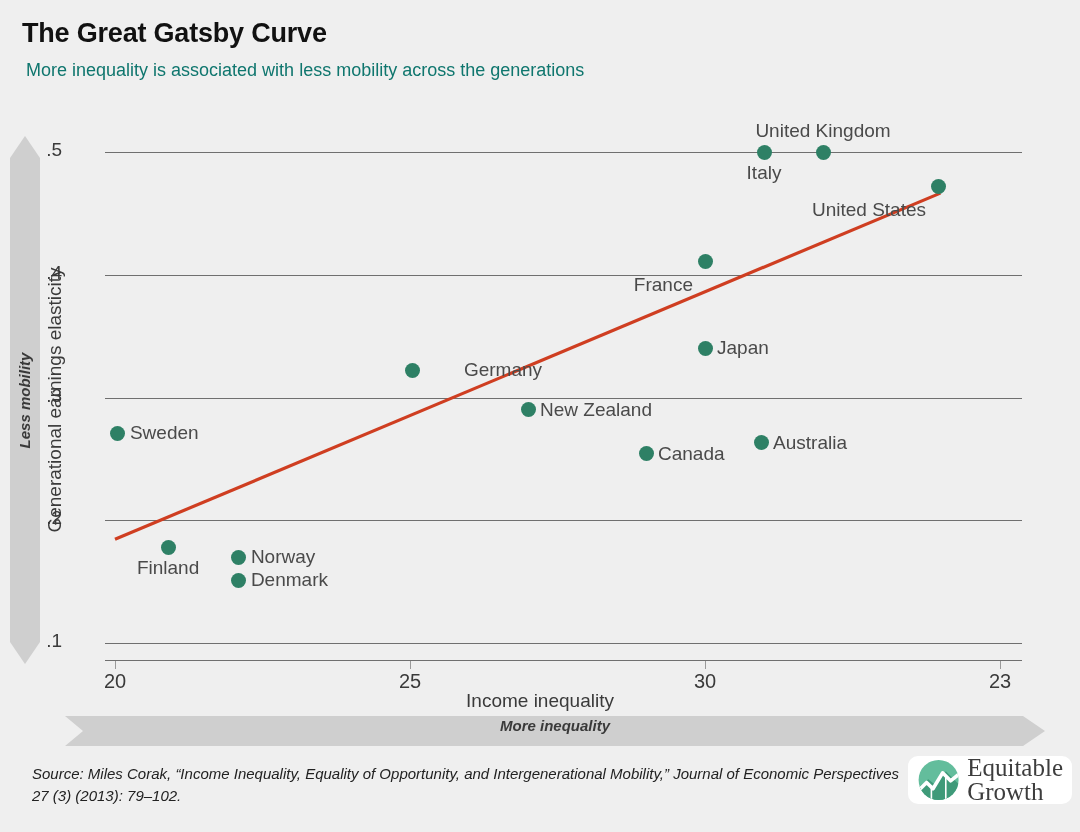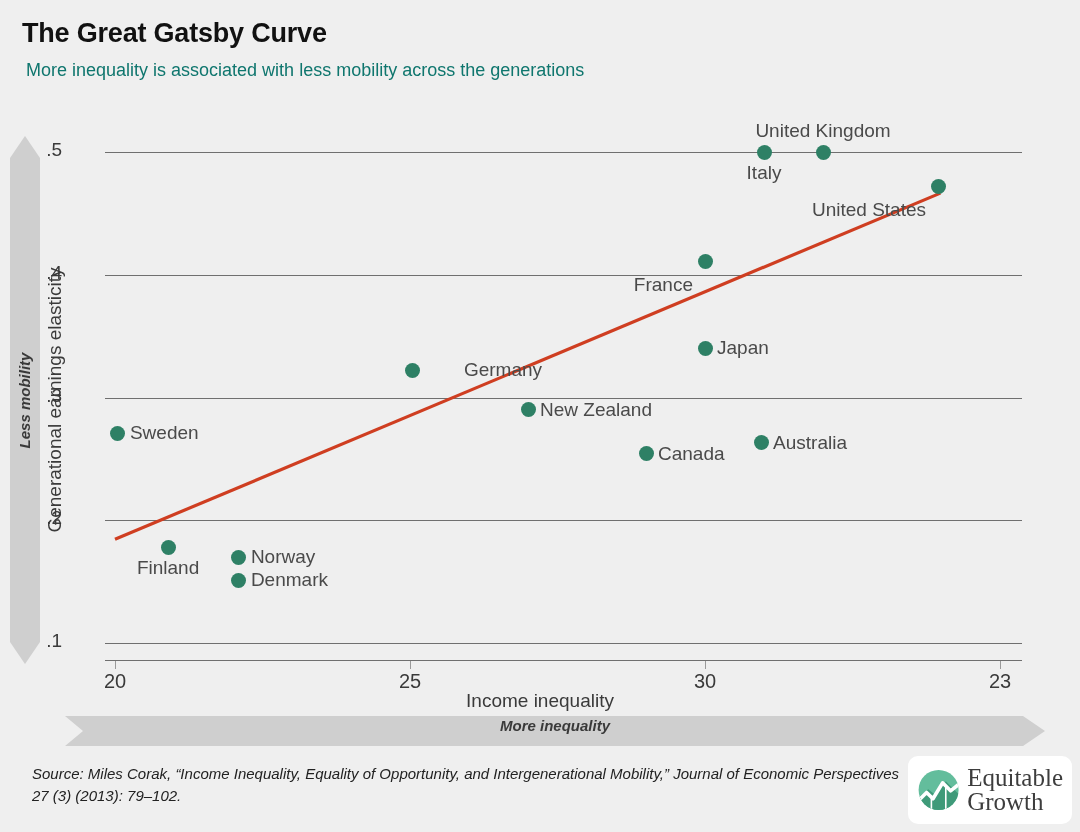--- a/index.html
+++ b/index.html
@@ -95,21 +95,21 @@
   .point-label.lbl-left  { transform: translate(-100%, -50%); margin-top: 24px; }
   .point-label.lbl-above { transform: translate(-50%, -100%); }
   .point-label.lbl-below { transform: translate(-50%, 0); }
 
   
   #source-note {
     position: absolute; left: 32px; top: 763px; width: 880px;
     font-size: 15px; line-height: 1.45; color: #222222; font-style: italic;
   }
   #logo {
-    position: absolute; left: 908px; top: 756px; width: 164px; height: 68px;
+    position: absolute; left: 908px; top: 756px; width: 164px; height: 48px;
     background: #ffffff; border-radius: 10px;
     display: flex; align-items: center; gap: 7px; padding: 0 9px;
   }
   #logo-wordmark {
     font-family: "Liberation Serif", serif; font-size: 25px;
     line-height: 0.96; color: #3d3d3d;
   }
 </style>
 </head>
 <body>

